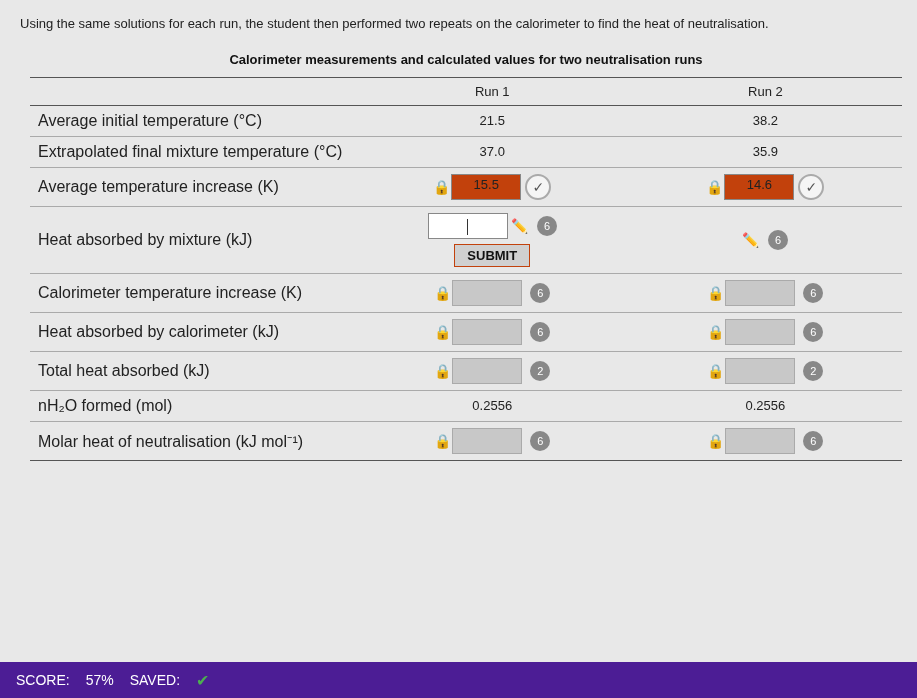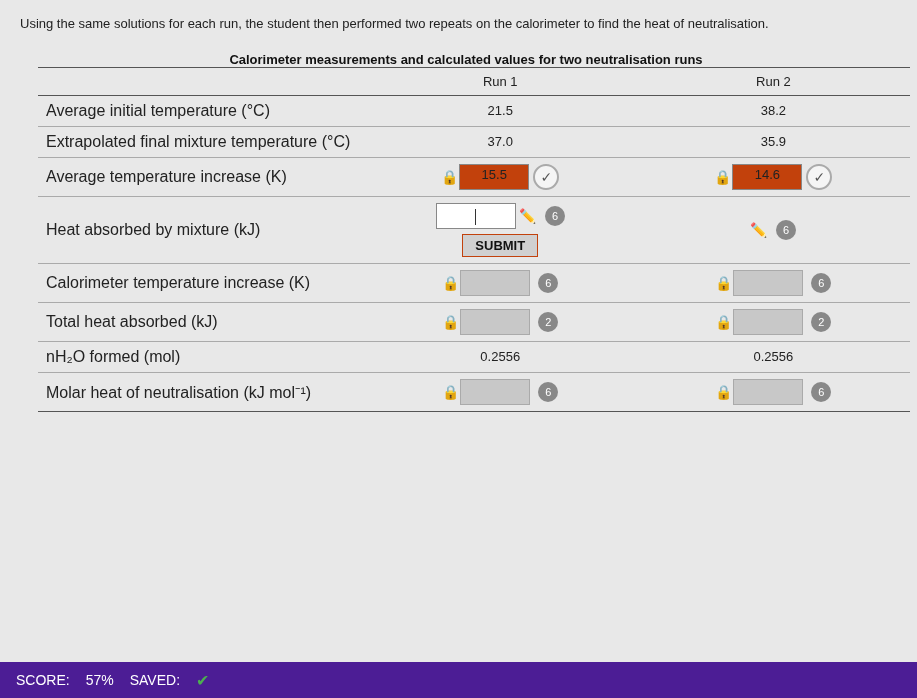--- a/index.html
+++ b/index.html
@@ -29,28 +29,28 @@
 
     .table-section {
       background: #e8e8e8;
       padding: 0 10px;
     }
 
     .table-title {
       text-align: center;
       font-size: 13px;
       font-weight: bold;
+      margin-bottom: 10px;
       color: #111;
     }
 
     table.main-table {
       width: 100%;
       border-collapse: collapse;
       table-layout: fixed;
-      margin-left: 8px;
     }
 
     table.main-table th, table.main-table td {
       padding: 6px 8px;
       vertical-align: middle;
     }
 
     .col-label { width: 310px; }
     .col-run1 { width: 260px; text-align: center; }
     .col-run2 { width: 260px; text-align: center; }
@@ -298,20 +298,35 @@
         <span class="badge-num">6</span>
       </div></td>
             <td class="value-cell">
       <div class="cell-group">
         <span class="lock-icon">🔒</span>
         <div class="gray-box"></div>
         <span class="badge-num">6</span>
       </div></td>
           </tr>
           <tr class="data-row">
+            <td class="label-cell">Heat absorbed by calorimeter (kJ)</td>
+            <td class="value-cell">
+      <div class="cell-group">
+        <span class="lock-icon">🔒</span>
+        <div class="gray-box"></div>
+        <span class="badge-num">6</span>
+      </div></td>
+            <td class="value-cell">
+      <div class="cell-group">
+        <span class="lock-icon">🔒</span>
+        <div class="gray-box"></div>
+        <span class="badge-num">6</span>
+      </div></td>
+          </tr>
+          <tr class="data-row">
             <td class="label-cell">Total heat absorbed (kJ)</td>
             <td class="value-cell">
       <div class="cell-group">
         <span class="lock-icon">🔒</span>
         <div class="gray-box"></div>
         <span class="badge-num">2</span>
       </div></td>
             <td class="value-cell">
       <div class="cell-group">
         <span class="lock-icon">🔒</span>

